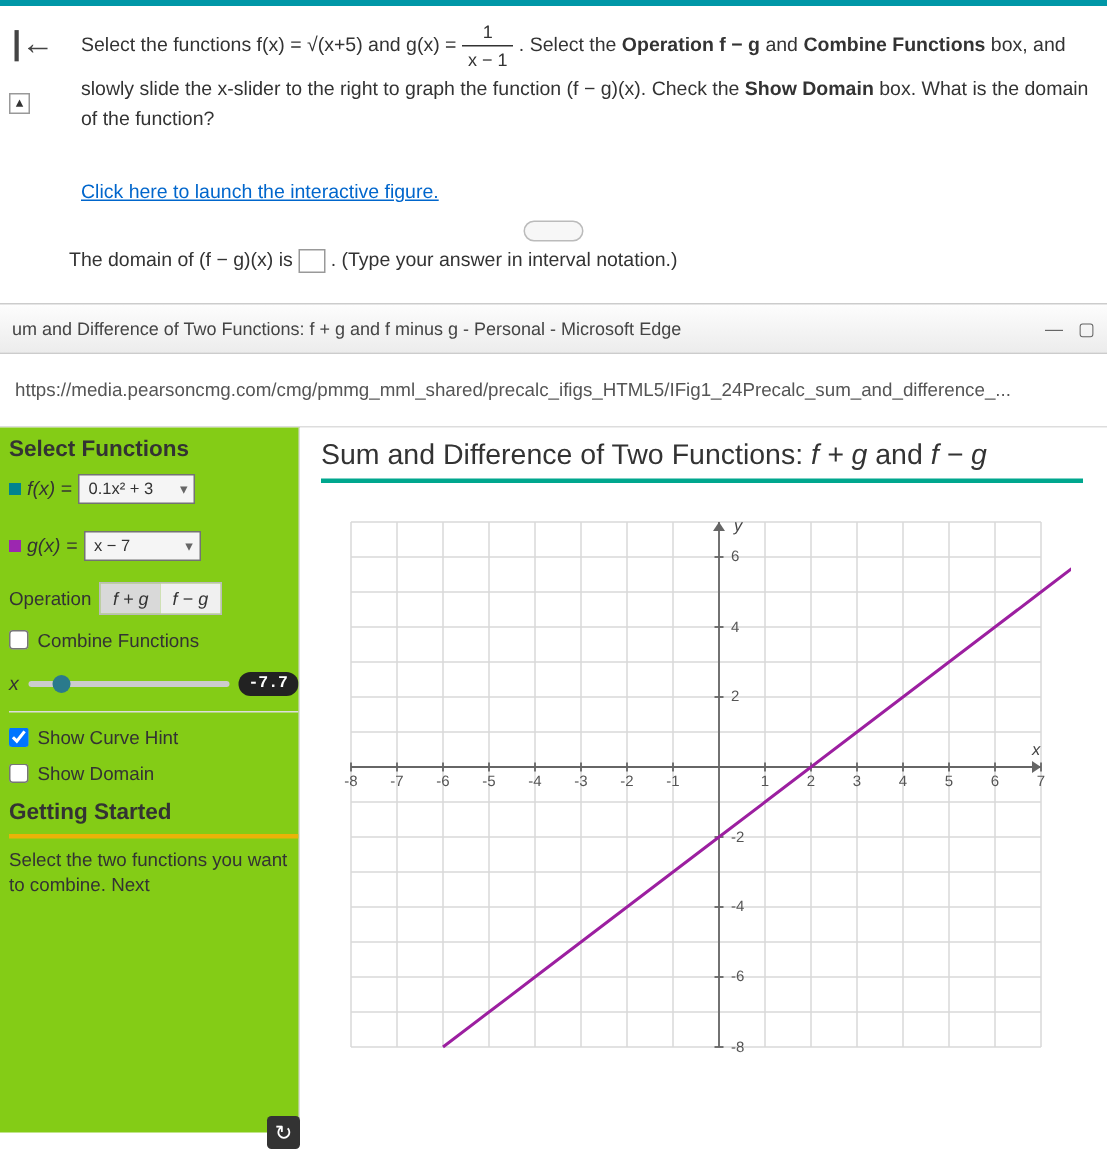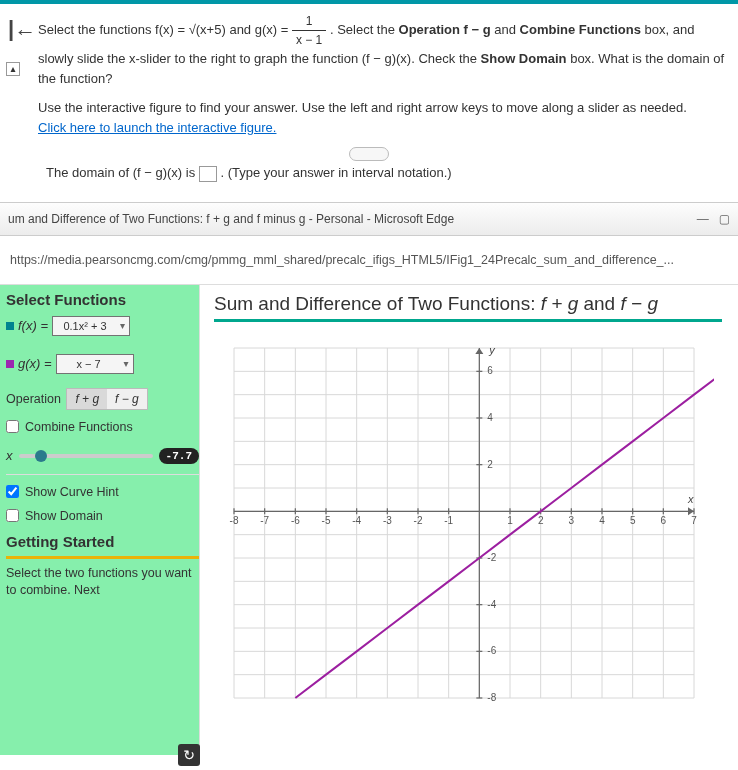--- a/index.html
+++ b/index.html
@@ -1,38 +1,38 @@
 <!DOCTYPE html>
 <html><head>
 <meta charset="utf-8">
 <style>
   * { box-sizing: border-box; margin: 0; padding: 0; }
   body { font-family: Arial, sans-serif; font-size: 13px; color: #333; background: #fff; width: 738px; height: 770px; overflow: hidden; position: relative; }
   .topbar { height: 4px; background: #0097a7; }
   .question-area { padding: 8px 10px 8px 10px; position: relative; }
   .back-icon { position: absolute; left: 8px; top: 12px; font-size: 22px; font-weight: bold; color: #444; cursor: pointer; }
-  .q-text { margin-left: 28px; line-height: 1.5; color: #333; }
+  .q-text { margin-left: 44px; line-height: 1.5; color: #333; }
   .q-text p { margin-bottom: 10px; }
   .link { color: #0066cc; text-decoration: underline; cursor: pointer; }
   .frac { display: inline-block; vertical-align: middle; text-align: center; font-size: 12px; }
   .frac .n { border-bottom: 1px solid #333; display: block; padding: 0 4px; }
   .frac .d { display: block; padding: 0 4px; }
   .sep-pill { width: 40px; height: 14px; border: 1px solid #bbb; border-radius: 7px; margin: 4px auto; background: #f7f7f7; }
   .answer-line { margin-left: 36px; margin-top: 0; color: #333; }
   .answer-box { display: inline-block; width: 18px; height: 16px; border: 1px solid #999; vertical-align: middle; background: #fff; }
   .collapse-btn { position: absolute; left: 6px; top: 58px; width: 14px; height: 14px; border: 1px solid #999; background: #fff; font-size: 10px; text-align: center; line-height: 12px; cursor: pointer; }
 
   .popup-bar { margin-top: 12px; height: 26px; background: linear-gradient(#fdfdfd,#ececec); border-top: 1px solid #ccc; border-bottom: 1px solid #ccc; display: flex; align-items: center; padding: 16px 8px; font-size: 12px; color: #444; justify-content: space-between; }
   .popup-ctrls { display: flex; gap: 10px; align-items: center; color: #666; }
   .url-row { padding: 17px 10px; font-size: 12.5px; color: #555; border-bottom: 1px solid #ddd; white-space: nowrap; overflow: hidden; }
 
   .figure-area { display: flex; height: calc(770px - 300px); }
-  .sidebar { width: 200px; border-right: 1px solid #ddd; padding: 6px 0 6px 6px; background: #86efac; overflow: hidden; }
+  .sidebar { width: 200px; border-right: 1px solid #ddd; padding: 6px 0 6px 6px; background: #84cc16; overflow: hidden; }
   .sidebar h3 { font-size: 15px; font-weight: bold; color: #333; margin-bottom: 8px; }
-  .fn-row { display: flex; align-items: center; margin: 6px 0; text-align: center; }
+  .fn-row { display: flex; align-items: center; margin: 6px 0; }
   .fn-bullet { width: 8px; height: 8px; margin-right: 4px; }
   .fn-bullet.red { background: #9c27b0; }
   .fn-bullet.blue { background: #00838f; }
   .fn-label { font-style: italic; margin-right: 4px; }
   .select-box { border: 1px solid #737373; background: #f5f5f5; padding: 3px 18px 3px 6px; font-size: 11px; position: relative; cursor: pointer; min-width: 78px; }
   .select-box::after { content: "▾"; position: absolute; right: 4px; top: 3px; font-size: 10px; color: #666; }
   .op-row { margin-top: 14px; font-size: 12.5px; }
   .op-tabs { display: inline-flex; border: 1px solid #bbb; margin-left: 2px; }
   .op-tab { padding: 3px 8px; font-style: italic; font-size: 12px; cursor: pointer; background: #f0f0f0; }
   .op-tab.active { background: #d9d9d9; }
@@ -76,21 +76,21 @@
       </span>
       <span>. Select the </span>
       <b>Operation f − g</b>
       <span> and </span>
       <b>Combine Functions</b>
       <span> box, and slowly slide the x-slider to the right to graph the function (f − g)(x). Check the </span>
       <b>Show Domain</b>
       <span> box. What is the domain of the function?</span>
     </p>
     <p>
-      <span>Use the interactive figure to find your answer. Use the left and right arrow keys to move along a slider as needed.</span><br>
+      <br>
       <span class="link">Click here to launch the interactive figure.</span>
     </p>
   </div>
   <div class="sep-pill"></div>
   <div class="answer-line">
     <span>The domain of (f − g)(x) is </span>
     <span class="answer-box"></span>
     <span>. (Type your answer in interval notation.)</span>
   </div>
 </div>

